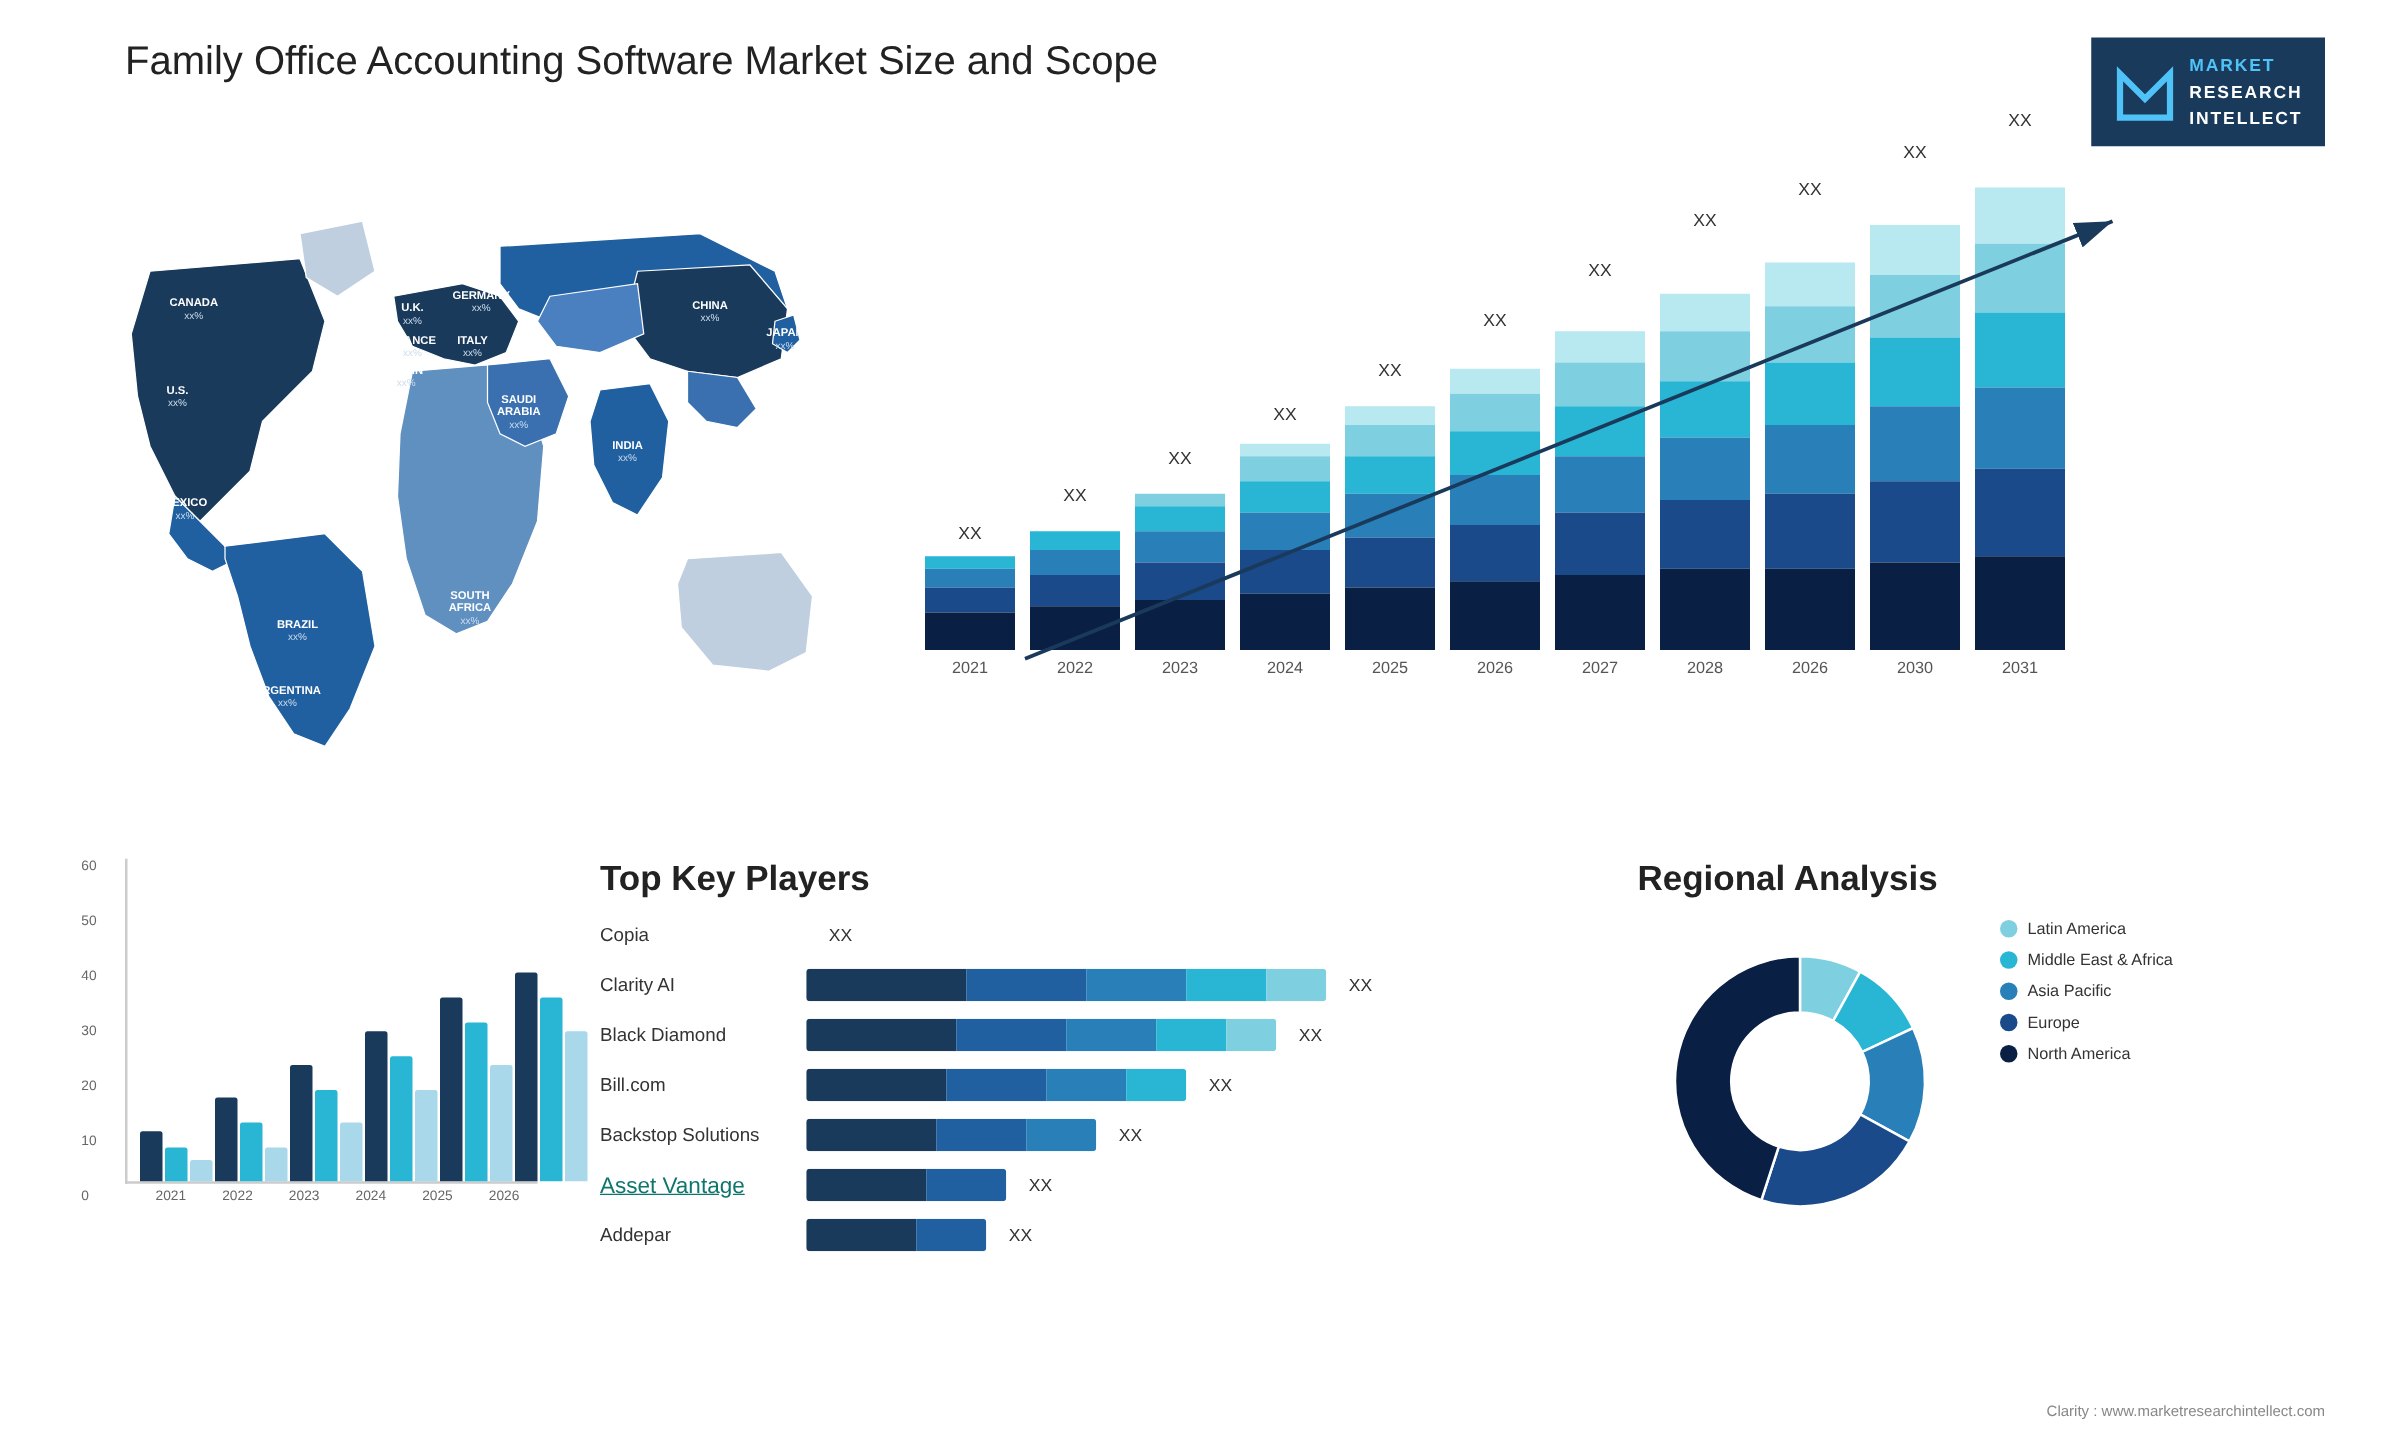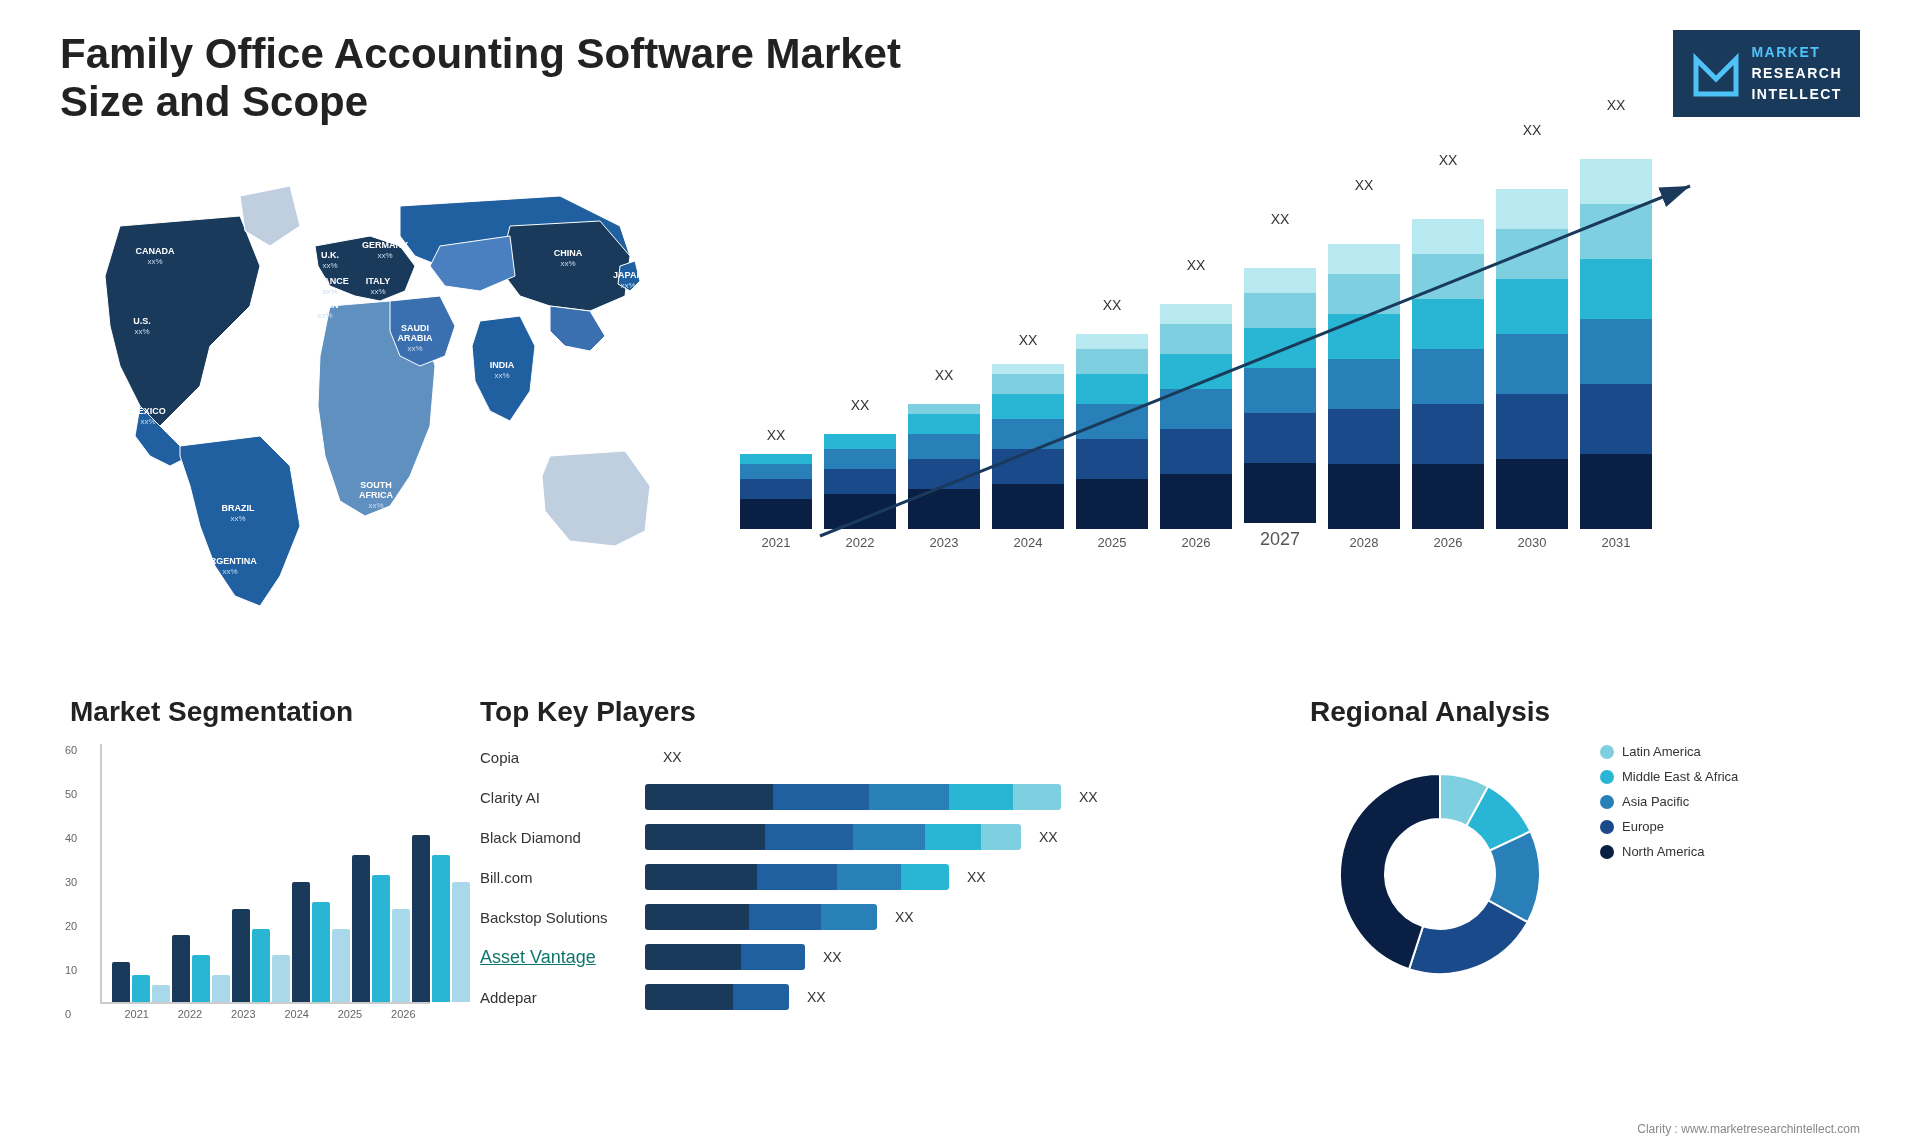--- a/index.html
+++ b/index.html
@@ -16,24 +16,25 @@
       padding: 30px 60px;
       position: relative;
     }
     .header {
       display: flex;
       justify-content: space-between;
       align-items: flex-start;
       margin-bottom: 20px;
     }
     .page-title {
-      font-size: 42px;
-      font-weight: 700;
+      font-size: 32px;
+      font-weight: 400;
       color: #222;
       max-width: 900px;
+      margin-left: 40px;
     }
     .logo-area {
       display: flex;
       flex-direction: column;
       align-items: center;
     }
     .logo-box {
       background: #1a3a5c;
       padding: 12px 18px;
       display: flex;
@@ -338,21 +339,21 @@
             <div style="display: flex; flex-direction: column; align-items: center; position: relative;">
               <div style="font-size: 14px; color: rgb(51, 51, 51); position: absolute; top: -22px; left: 50%; transform: translateX(-50%);">XX</div>
               <div style="width: 72px; display: flex; flex-direction: column-reverse; border-radius: 4px 4px 0px 0px; overflow: hidden; height: 290px;">
                 <div style="height: 60px; background: rgb(10, 31, 68);"></div>
                 <div style="height: 50px; background: rgb(26, 74, 138);"></div>
                 <div style="height: 45px; background: rgb(41, 128, 185);"></div>
                 <div style="height: 40px; background: rgb(41, 182, 212);"></div>
                 <div style="height: 35px; background: rgb(126, 207, 223);"></div>
                 <div style="height: 25px; background: rgb(184, 232, 240);"></div>
               </div>
-              <div style="font-size: 18px; color: rgb(85, 85, 85); margin-top: 6px;">2027</div>
+              <div style="font-size: 13px; color: rgb(85, 85, 85); margin-top: 6px;">2027</div>
             </div>
             <div style="display: flex; flex-direction: column; align-items: center; position: relative;">
               <div style="font-size: 14px; color: rgb(51, 51, 51); position: absolute; top: -22px; left: 50%; transform: translateX(-50%);">XX</div>
               <div style="width: 72px; display: flex; flex-direction: column-reverse; border-radius: 4px 4px 0px 0px; overflow: hidden; height: 330px;">
                 <div style="height: 65px; background: rgb(10, 31, 68);"></div>
                 <div style="height: 55px; background: rgb(26, 74, 138);"></div>
                 <div style="height: 50px; background: rgb(41, 128, 185);"></div>
                 <div style="height: 45px; background: rgb(41, 182, 212);"></div>
                 <div style="height: 40px; background: rgb(126, 207, 223);"></div>
                 <div style="height: 30px; background: rgb(184, 232, 240);"></div>
@@ -395,21 +396,20 @@
               </div>
               <div style="font-size: 13px; color: rgb(85, 85, 85); margin-top: 6px;">2031</div>
             </div>
           </div>
       </div>
     </div>
 
     <div class="bottom-section">
 
       <div class="segmentation-section">
-        <h2 class="section-title">Market Segmentation</h2>
         <div style="position:relative;margin-left:30px;">
           <div class="seg-y-labels">
             <span>60</span>
             <span>50</span>
             <span>40</span>
             <span>30</span>
             <span>20</span>
             <span>10</span>
             <span>0</span>
           </div>

